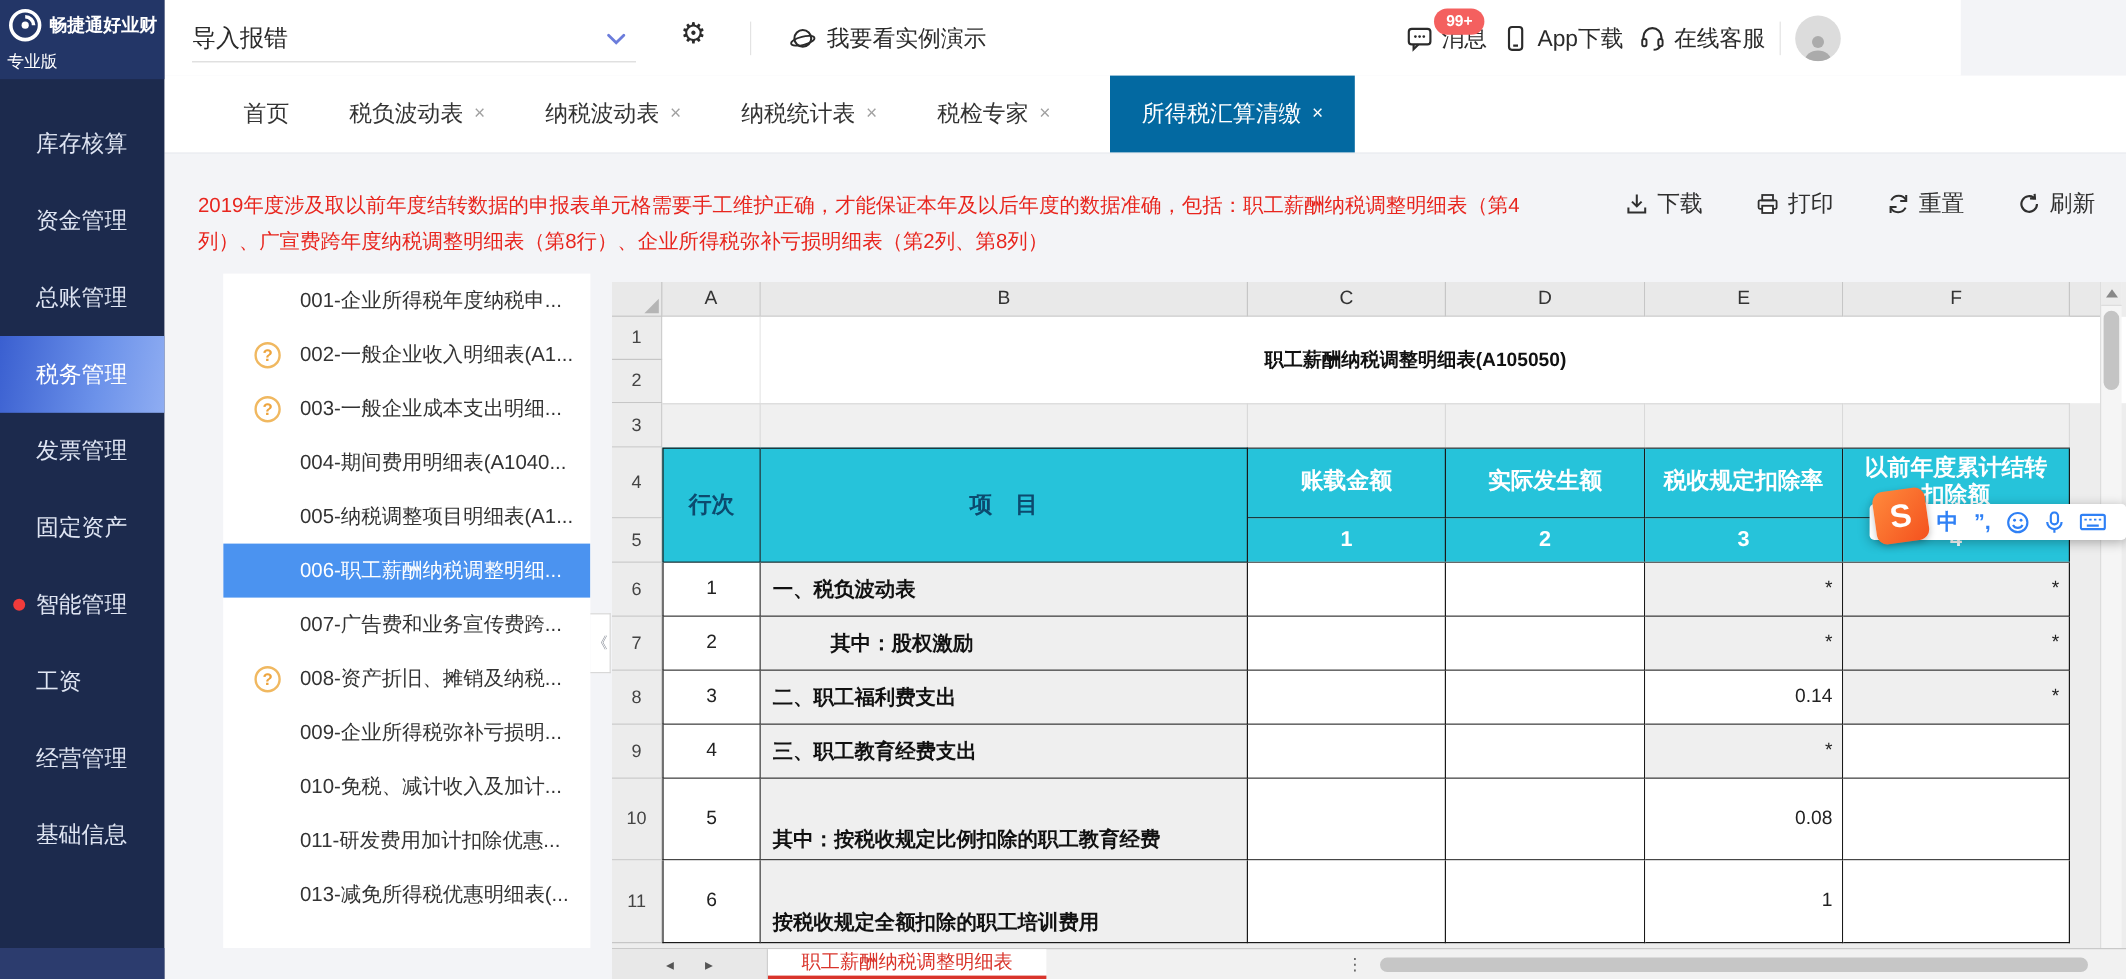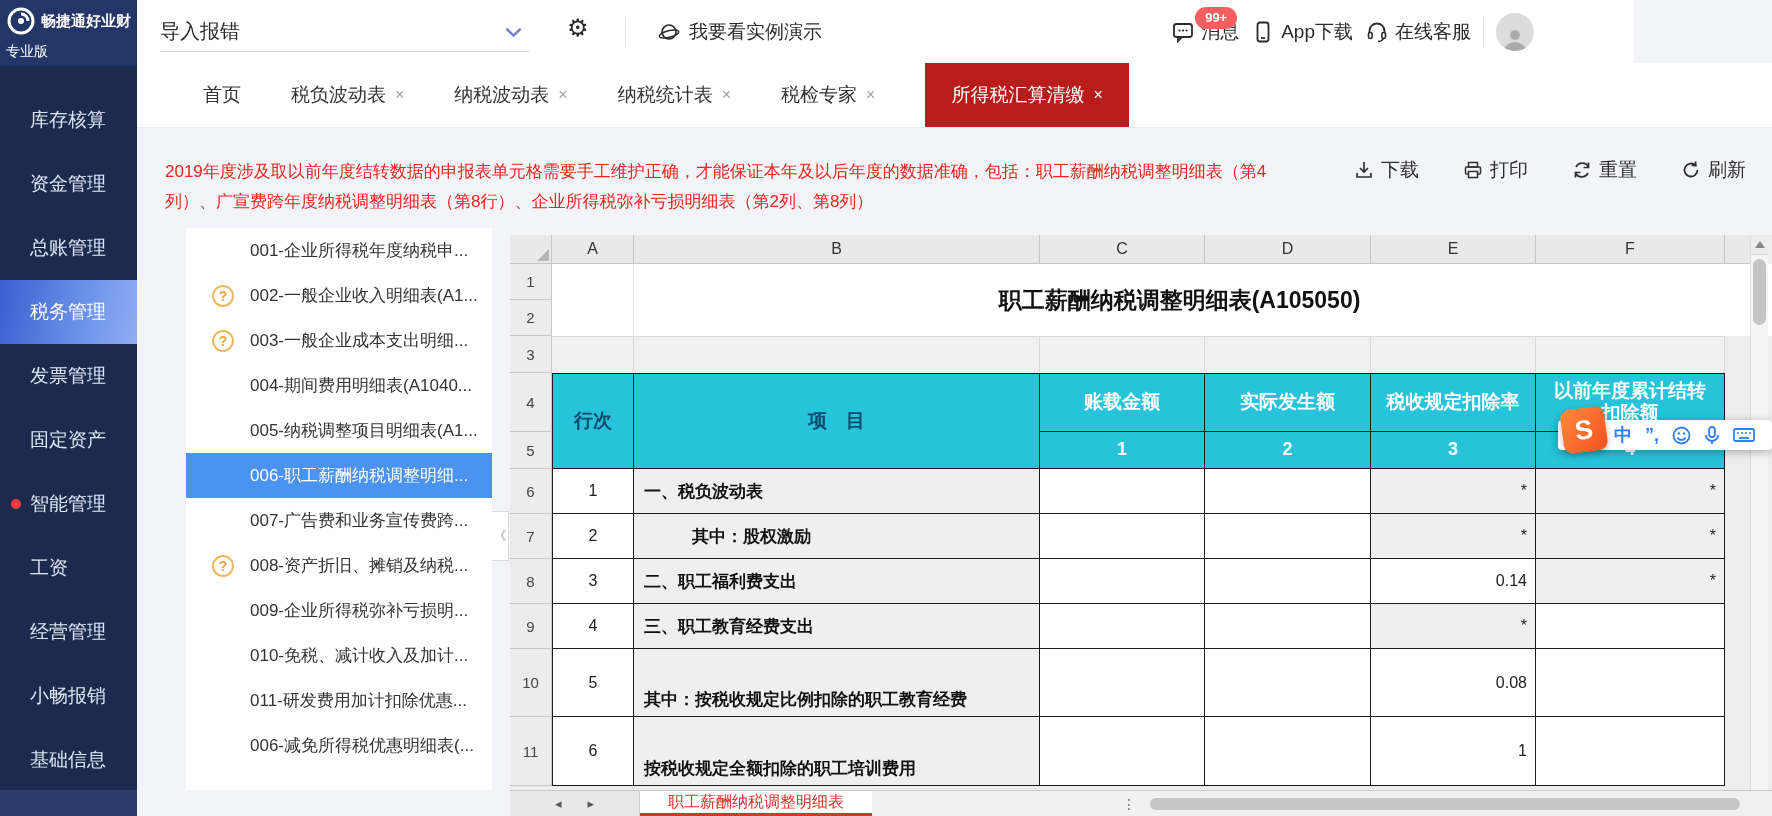--- a/index.html
+++ b/index.html
@@ -38,21 +38,21 @@
   align-items:center; justify-content:center; padding:0 6px; }
 .avatar { width:38px; height:38px; border-radius:50%; background:#dcdcdc; display:flex;
   align-items:flex-end; justify-content:center; overflow:hidden; cursor:pointer; }
 
 
 .tabrow { position:absolute; left:137px; top:63px; width:1635px; height:64px; background:#fff;
   display:flex; align-items:center; padding-left:66px; box-shadow:0 1px 0 #e8eaee; z-index:4; }
 .tab { display:flex; align-items:center; height:64px; margin-right:50px; font-size:19px;
   color:#333; cursor:pointer; white-space:nowrap; }
 .tab .x { margin-left:9px; color:#a0a0a0; font-size:16px; }
-.tab.active { background:#b91c1c; color:#fff; padding:0 26px; margin-right:0; }
+.tab.active { background:#0369a1; color:#fff; padding:0 26px; margin-right:0; }
 .tab.active .x { color:#fff; }
 
 
 .content { position:absolute; left:137px; top:127px; width:1635px; height:689px; background:#f3f4f7; }
 .notice { position:absolute; left:28px; top:30px; width:1210px; font-size:17px; line-height:30px; color:#e8251e; }
 .actions { position:absolute; top:30px; right:26px; display:flex; gap:44px; }
 .act-btn { display:flex; align-items:center; gap:7px; font-size:19px; color:#2f2f2f; cursor:pointer; background:none; border:none; }
 
 
 .rlist { position:absolute; left:49px; top:101px; width:306px; height:562px; background:#fff; overflow:hidden; }
@@ -76,21 +76,21 @@
   border-bottom:12px solid #b5b5b5; }
 .w-rn{width:42px;} .w-a{width:82px;} .w-b{width:406px;} .w-c{width:165px;}
 .w-d{width:166px;} .w-e{width:165px;} .w-f{width:189px;} .w-fill{width:25px;border-right:none;}
 .rn { width:42px; background:#ececec; border-right:1px solid #c6c6c6; border-bottom:1px solid #c6c6c6;
   display:flex; align-items:center; justify-content:center; font-size:15px; color:#444; cursor:pointer; }
 .trow { display:flex; }
 .rncol { display:flex; flex-direction:column; }
 .titlezone { height:72px; background:#fff; }
 .acell-blank { width:82px; height:72px; background:#fff; border-right:1px solid #e4e4e4; }
 .title-merge { width:1091px; height:72px; background:#fff; display:flex; align-items:center;
-  justify-content:center; font-size:23px; font-weight:bold; color:#111; }
+  justify-content:center; font-size:16px; font-weight:bold; color:#111; }
 .r3strip { display:flex; height:37px; }
 .r3c { height:37px; background:#f0f0f0; border-right:1px solid #d9d9d9; border-top:1px solid #d9d9d9; }
 
 .cyanrow { display:flex; height:96px; }
 .cy { background:#26c3da; color:#0c4a6e; font-weight:bold; border-right:1px solid #1a1a1a;
   border-bottom:1px solid #1a1a1a; border-top:1px solid #1a1a1a; display:flex; align-items:center;
   justify-content:center; text-align:center; }
 .cy.first { border-left:1px solid #1a1a1a; }
 .cy-merge { height:96px; font-size:19px; }
 .cystack { display:flex; flex-direction:column; }
@@ -182,23 +182,20 @@
           <span class="side-dot"></span>
           <span>智能管理</span>
         </div>
       <div class="side-item">
           <span>工资</span>
         </div>
       <div class="side-item">
           <span>经营管理</span>
         </div>
       <div class="side-item">
-          <span>小畅报销</span>
-        </div>
-      <div class="side-item">
           <span>基础信息</span>
         </div>
     </nav>
     <div class="side-footer"></div>
   </aside>
 
   <header class="topbar">
     <div class="mod-select">
       <span class="lbl">导入报错</span>
       <span class="chev">
@@ -368,21 +365,21 @@
       <div class="rl-item">
           <span>009-企业所得税弥补亏损明...</span>
         </div>
       <div class="rl-item">
           <span>010-免税、减计收入及加计...</span>
         </div>
       <div class="rl-item">
           <span>011-研发费用加计扣除优惠...</span>
         </div>
       <div class="rl-item">
-          <span>006-减免所得税优惠明细表(...</span>
+          <span>013-减免所得税优惠明细表(...</span>
         </div>
     </div>
     <div class="handle">《</div>
 
     <div class="sheet">
 
       <div class="colhdr">
         <div class="ch w-rn corner"></div>
         <div class="ch w-a">A</div>
         <div class="ch w-b">B</div>

